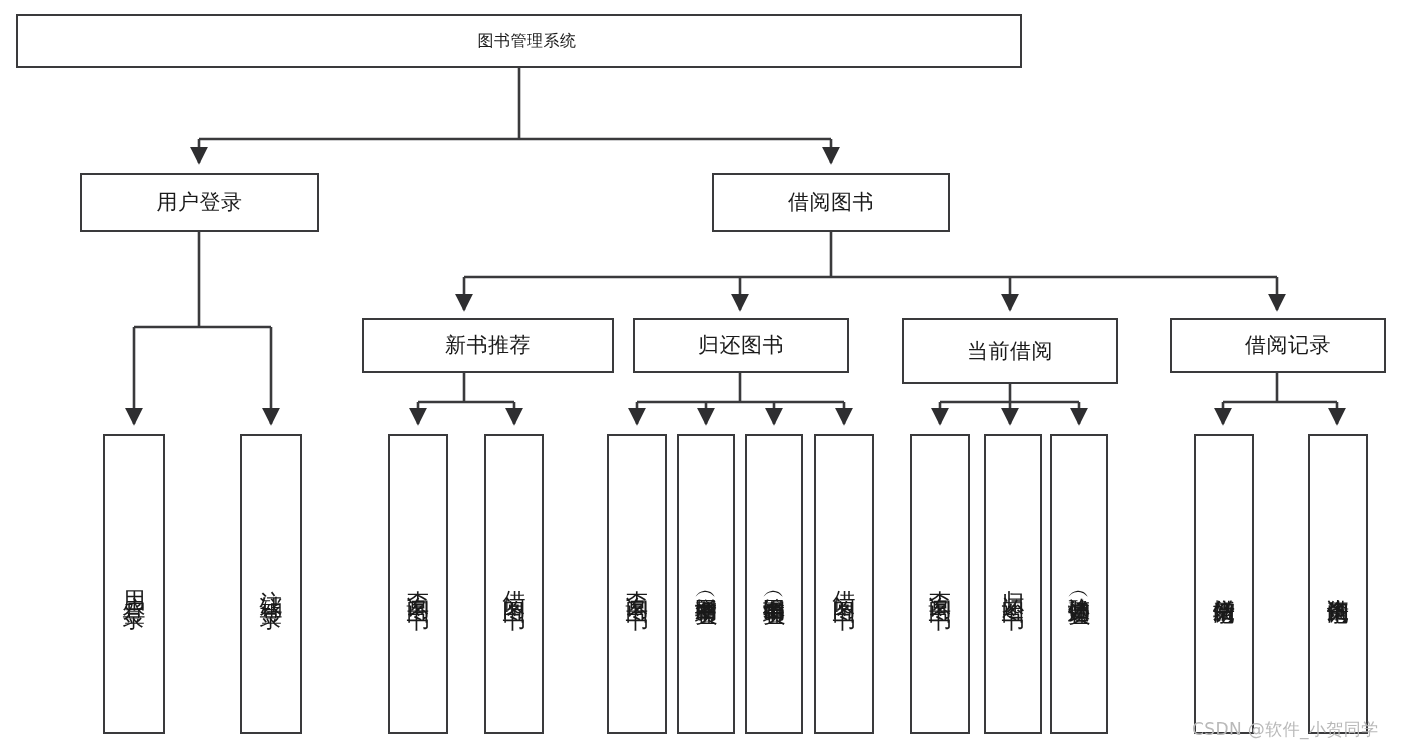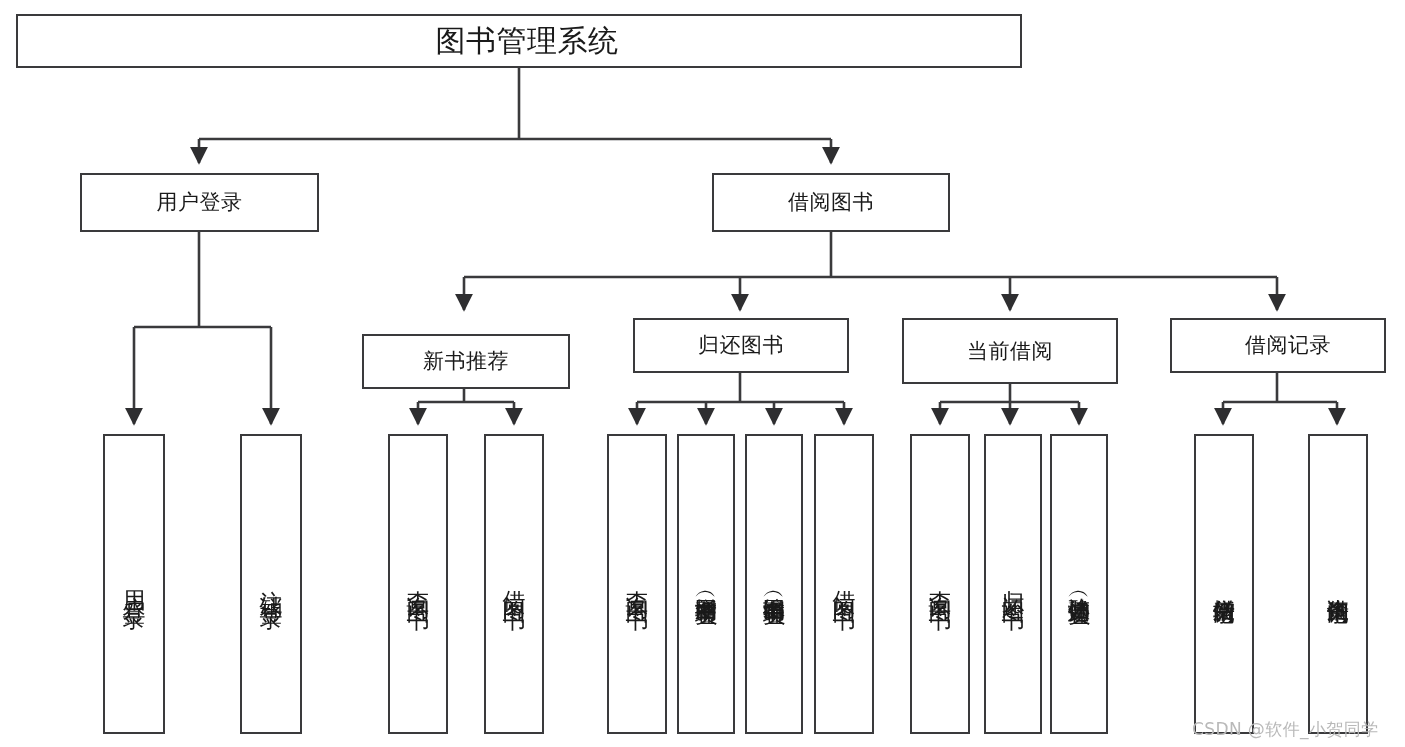--- a/index.html
+++ b/index.html
@@ -41,21 +41,21 @@
     text-align: center;
     line-height: 1.0;
     white-space: nowrap;
   }
   
   .node.h .label {
     font-size: 21px;
     letter-spacing: 0.5px;
   }
   .node.root .label {
-    font-size: 30px;
+    font-size: 16px;
     margin-left: 16px;
   }
   
   .node.v {
     align-items: center;
     justify-content: center;
   }
   .node.v .label {
     writing-mode: vertical-rl;
     text-orientation: upright;
@@ -141,21 +141,21 @@
   </div>
 
   <div class="node h" style="left:80px; top:173px; width:239px; height:59px;">
     <span class="label">用户登录</span>
   </div>
 
   <div class="node h" style="left:712px; top:173px; width:238px; height:59px;">
     <span class="label">借阅图书</span>
   </div>
 
-  <div class="node h" style="left:362px; top:318px; width:208px; height:55px;margin-top:16px;">
+  <div class="node h" style="left:362px; top:318px; width:252px; height:55px;">
     <span class="label">新书推荐</span>
   </div>
 
   <div class="node h" style="left:633px; top:318px; width:216px; height:55px;">
     <span class="label">归还图书</span>
   </div>
 
   <div class="node h" style="left:902px; top:318px; width:216px; height:66px;">
     <span class="label">当前借阅</span>
   </div>

